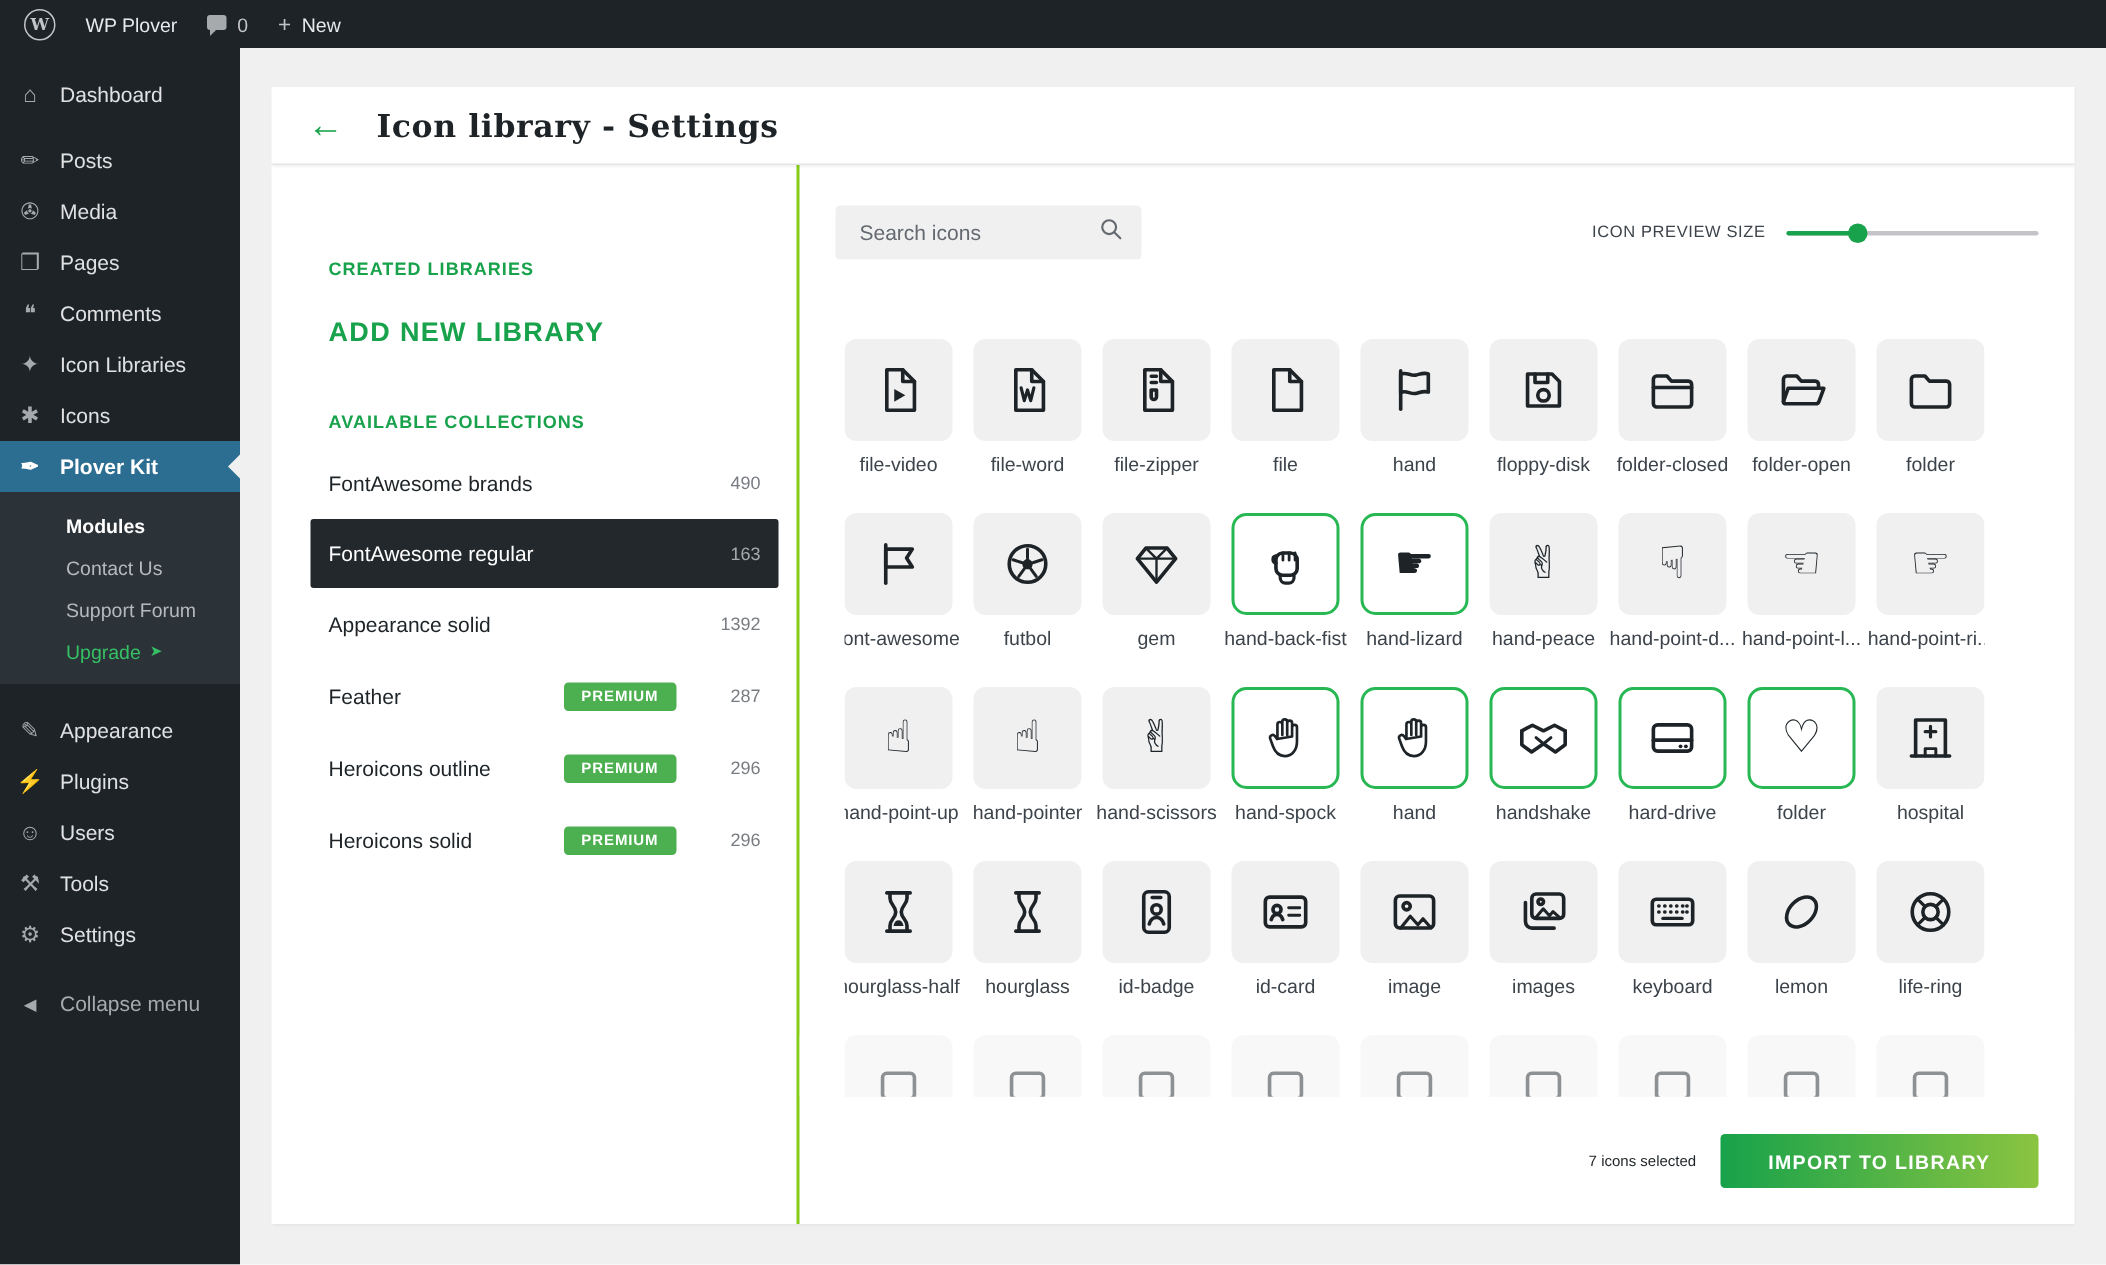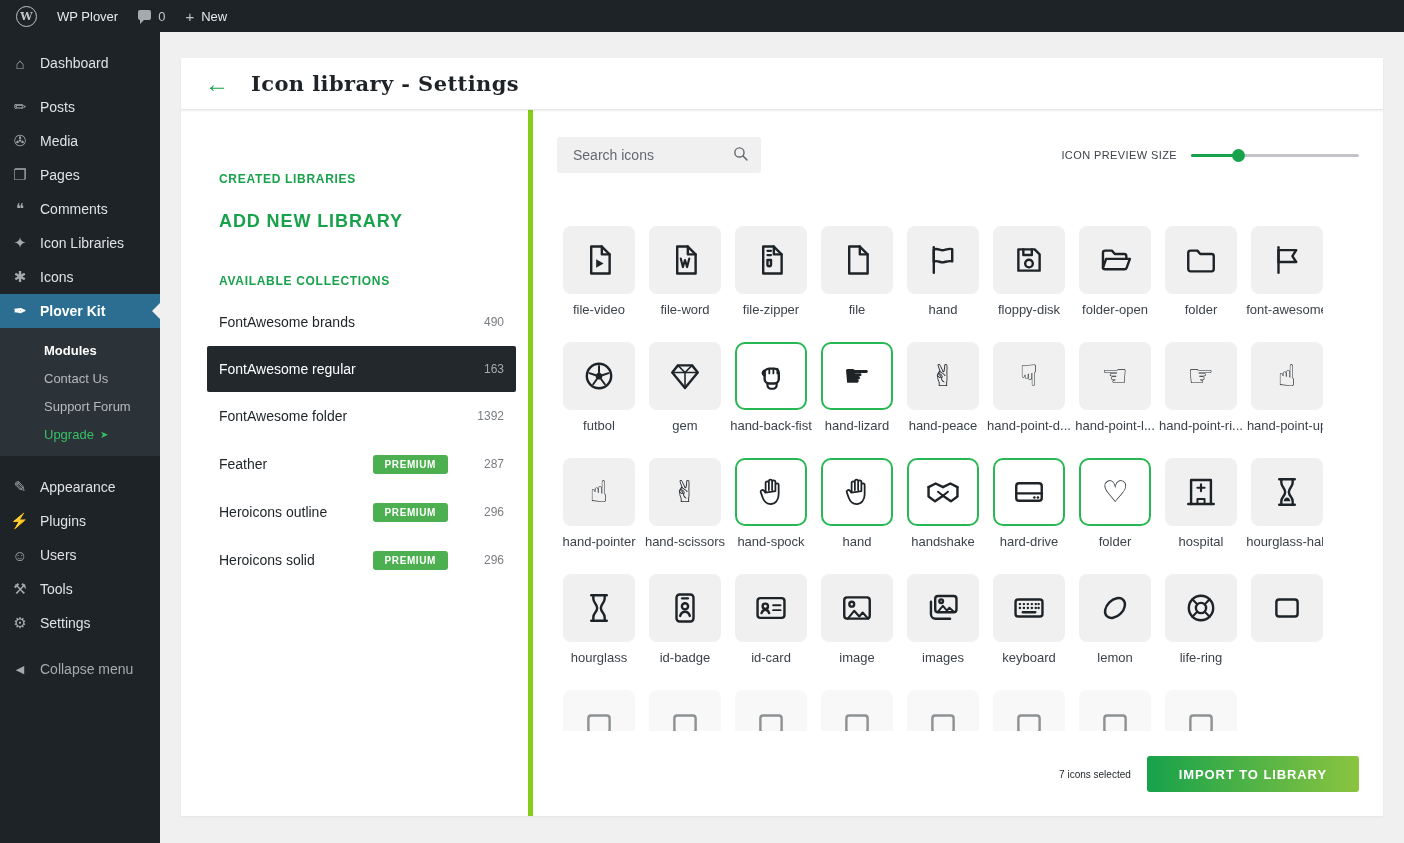--- a/index.html
+++ b/index.html
@@ -65,21 +65,21 @@
     border-bottom:1px solid #e5e6e7; box-sizing:border-box;
   }
   .back-arrow { color:#18a24b; font-size:24px; margin-right:22px; cursor:pointer; line-height:1; }
   .page-title {
     font-family:"DejaVu Serif",serif; font-weight:bold; font-size:21px; color:#1d2327;
     letter-spacing:0.4px;
   }
   .content-card { margin:0 21px; background:#fff; height:706px; display:flex; box-shadow:0 1px 2px rgba(0,0,0,0.05); }
 
   
-  .left-panel { width:352px; flex:none; border-right:5px solid #84cc16; box-sizing:border-box; padding:62px 24px 0 38px; }
+  .left-panel { width:352px; flex:none; border-right:2px solid #84cc16; box-sizing:border-box; padding:62px 24px 0 38px; }
   .lp-heading { color:#18a24b; font-size:12px; font-weight:bold; letter-spacing:0.7px; }
   .lp-created { margin-bottom:25px; }
   .lp-add { color:#18a24b; font-size:18px; font-weight:bold; letter-spacing:0.9px; margin-bottom:42px; cursor:pointer; }
   .lp-available { margin-bottom:10px; }
   .coll-row { height:48px; display:flex; align-items:center; font-size:14px; color:#1d2327; cursor:pointer; }
   .coll-row .spacer { flex:1; }
   .coll-badge {
     background:#4caf50; color:#fff; font-size:10px; font-weight:bold; letter-spacing:0.6px;
     padding:4px 12px; border-radius:3px; margin-right:26px;
   }
@@ -249,21 +249,21 @@
             <span class="cname">FontAwesome brands</span>
             <span class="spacer"></span>
             <span class="coll-count">490</span>
           </div>
           <div class="coll-row active">
             <span class="cname">FontAwesome regular</span>
             <span class="spacer"></span>
             <span class="coll-count">163</span>
           </div>
           <div class="coll-row">
-            <span class="cname">FontAwesome folder</span>
+            <span class="cname">Appearance solid</span>
             <span class="spacer"></span>
             <span class="coll-count">1392</span>
           </div>
           <div class="coll-row">
             <span class="cname">Feather</span>
             <span class="spacer"></span>
             <span class="coll-badge">PREMIUM</span>
             <span class="coll-count">287</span>
           </div>
           <div class="coll-row">
@@ -370,20 +370,31 @@
                   <circle cx="12" cy="14.5" r="2.7"></circle>
                 </svg>
               </span>
             </div>
             <div class="icon-label">floppy-disk</div>
           </div>
           <div class="icon-cell">
             <div class="icon-box">
               <span class="icon-glyph">
                 <svg width="34" height="34" viewBox="0 0 24 24" fill="none" stroke="#1d2327" stroke-width="1.7" stroke-linejoin="round" stroke-linecap="round">
+                  <path d="M3 7c0-.9.7-1.6 1.6-1.6h4.8l2.1 2.4h8c.9 0 1.5.7 1.5 1.6v9c0 .9-.6 1.6-1.5 1.6H4.6c-.9 0-1.6-.7-1.6-1.6z"></path>
+                  <path d="M3 10.8h18"></path>
+                </svg>
+              </span>
+            </div>
+            <div class="icon-label">folder-closed</div>
+          </div>
+          <div class="icon-cell">
+            <div class="icon-box">
+              <span class="icon-glyph">
+                <svg width="34" height="34" viewBox="0 0 24 24" fill="none" stroke="#1d2327" stroke-width="1.7" stroke-linejoin="round" stroke-linecap="round">
                   <path d="M3.5 17.5V7c0-.9.7-1.6 1.6-1.6h4.7l2.1 2.4h6.6c.9 0 1.5.7 1.5 1.6v1.4"></path>
                   <path d="M3.5 17.5l2.2-6.3h16.8l-2.3 6.3c-.2.6-.8 1-1.5 1H5c-.8 0-1.5-.4-1.5-1z"></path>
                 </svg>
               </span>
             </div>
             <div class="icon-label">folder-open</div>
           </div>
           <div class="icon-cell">
             <div class="icon-box">
               <span class="icon-glyph">

